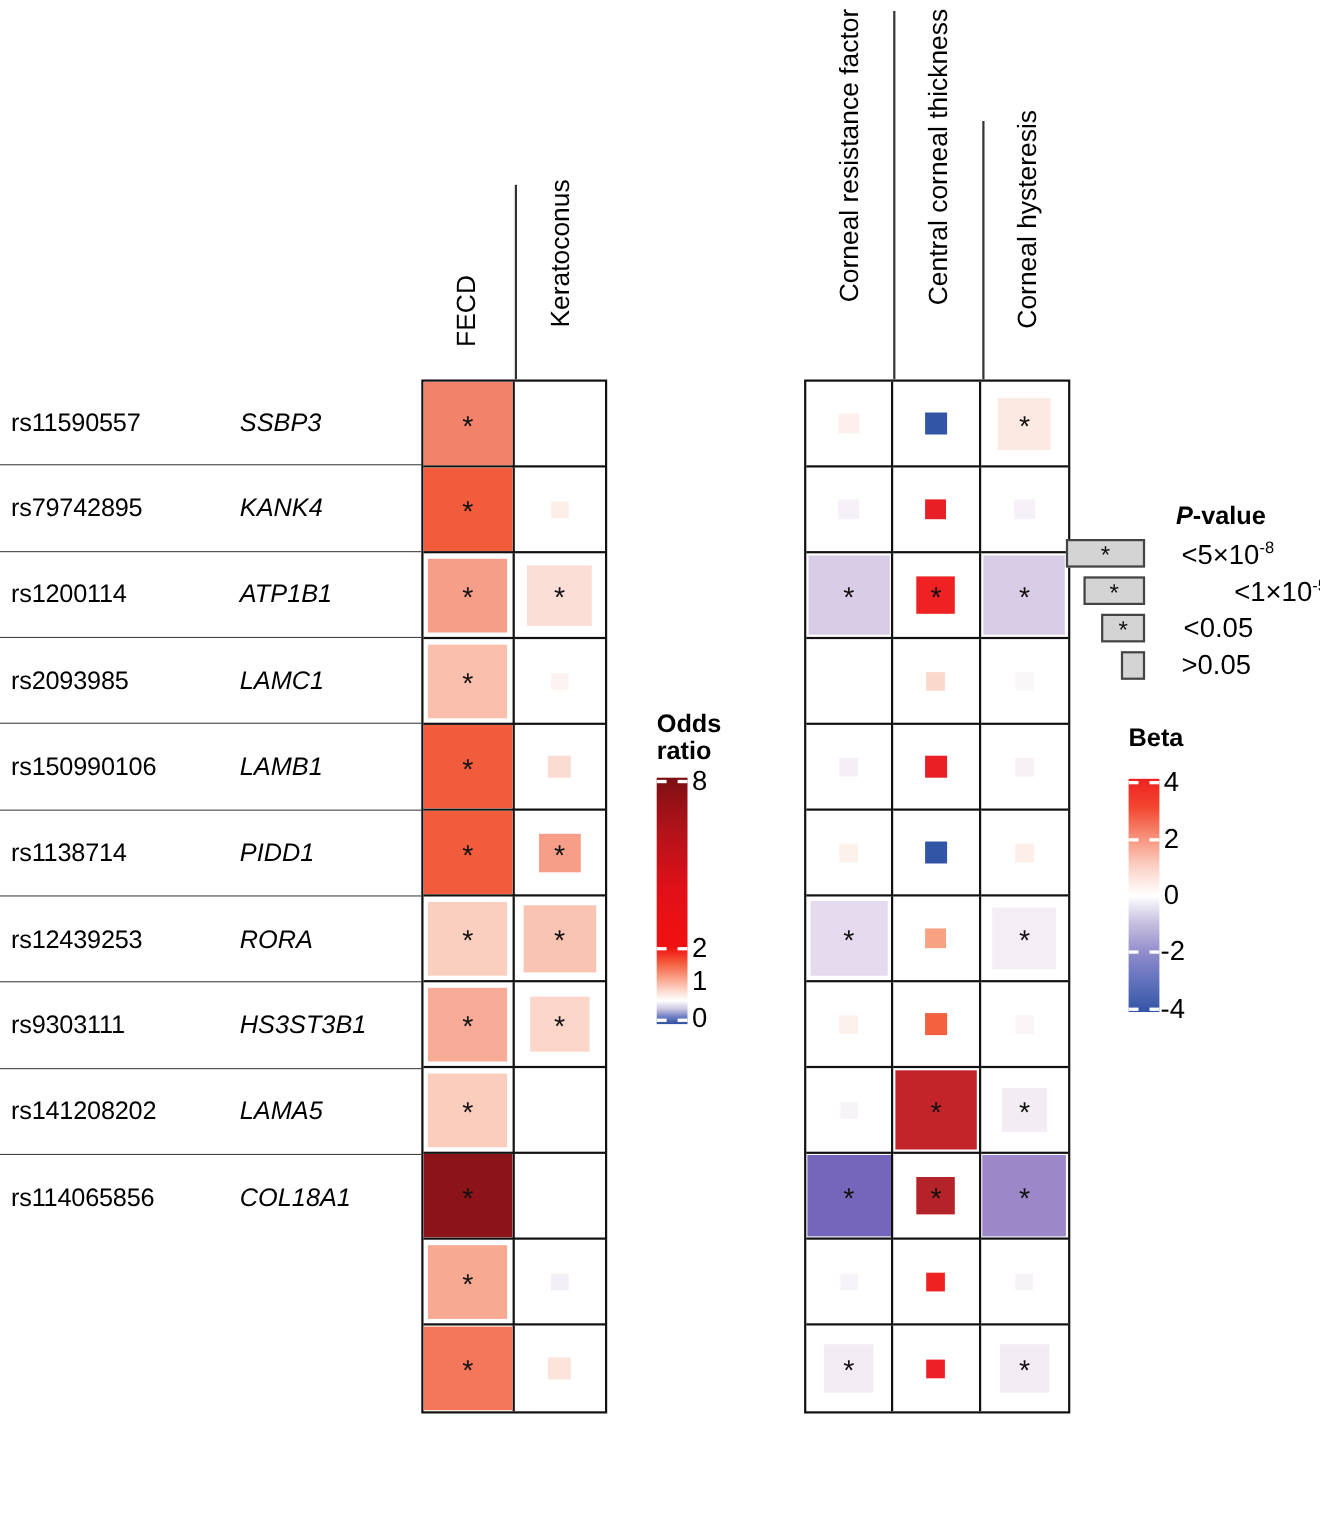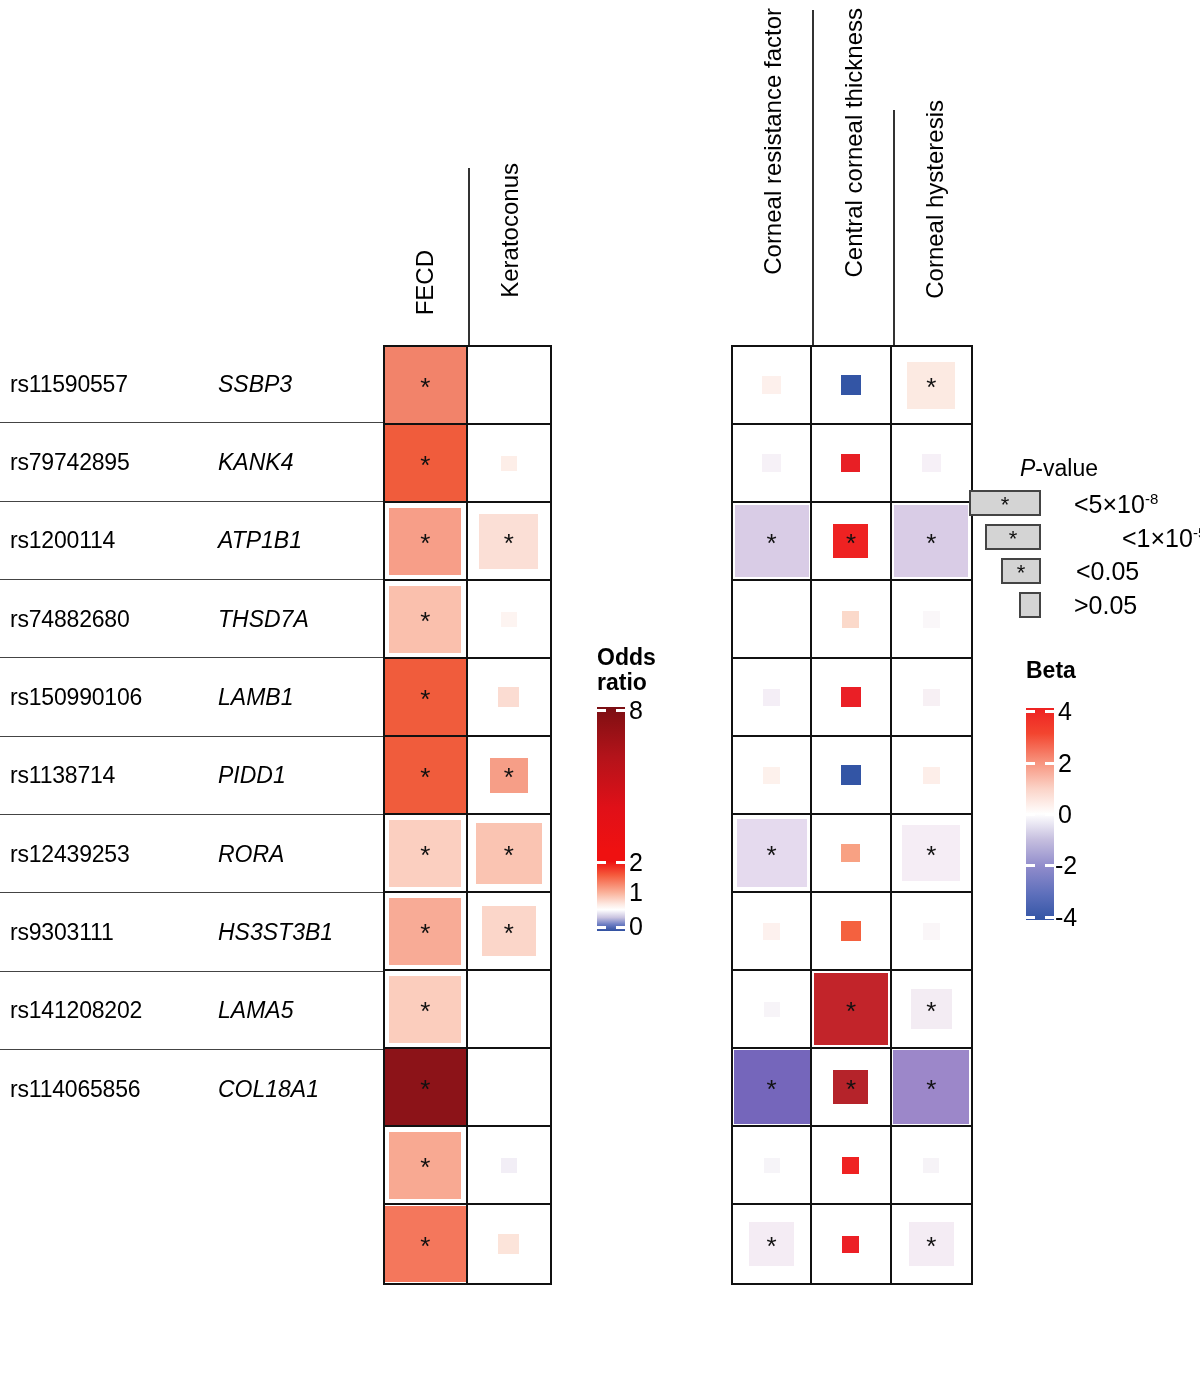--- a/index.html
+++ b/index.html
@@ -41,21 +41,21 @@
            font-size:24px;white-space:nowrap;letter-spacing:0px;}
   .vrule{position:absolute;width:1.6px;background:#333;}
 
   
   .cbtitle{position:absolute;font-size:23px;font-weight:bold;line-height:1.07;}
   .cbar{position:absolute;width:28px;}
   .cbtick{position:absolute;font-size:25px;line-height:1;}
   .tickmark{position:absolute;height:2.5px;background:#fff;width:9px;}
 
   
-  #pv-title{position:absolute;left:1020px;top:455px;font-size:23px;font-weight:normal;}
+  #pv-title{position:absolute;left:1069px;top:455px;font-size:23px;font-weight:bold;}
   #pv-title i{font-style:italic;}
   .pvbox{position:absolute;box-sizing:border-box;background:#d4d4d4;
          border:2px solid #444;height:26px;
          display:flex;align-items:center;justify-content:center;}
   .pvbox .star{font-size:22px;}
   .pvlab{position:absolute;font-size:25px;line-height:1;white-space:nowrap;}
   .pvlab sup{font-size:15px;vertical-align:super;}
 </style>
 </head>
 <body>
@@ -79,22 +79,22 @@
       </div>
       <div class="rowlab">
         <span class="rs">rs79742895</span>
         <span class="gene">KANK4</span>
       </div>
       <div class="rowlab">
         <span class="rs">rs1200114</span>
         <span class="gene">ATP1B1</span>
       </div>
       <div class="rowlab">
-        <span class="rs">rs74882680</span>
-        <span class="gene">THSD7A</span>
+        <span class="rs">rs2093985</span>
+        <span class="gene">LAMC1</span>
       </div>
       <div class="rowlab">
         <span class="rs">rs150990106</span>
         <span class="gene">LAMB1</span>
       </div>
       <div class="rowlab">
         <span class="rs">rs1138714</span>
         <span class="gene">PIDD1</span>
       </div>
       <div class="rowlab">

